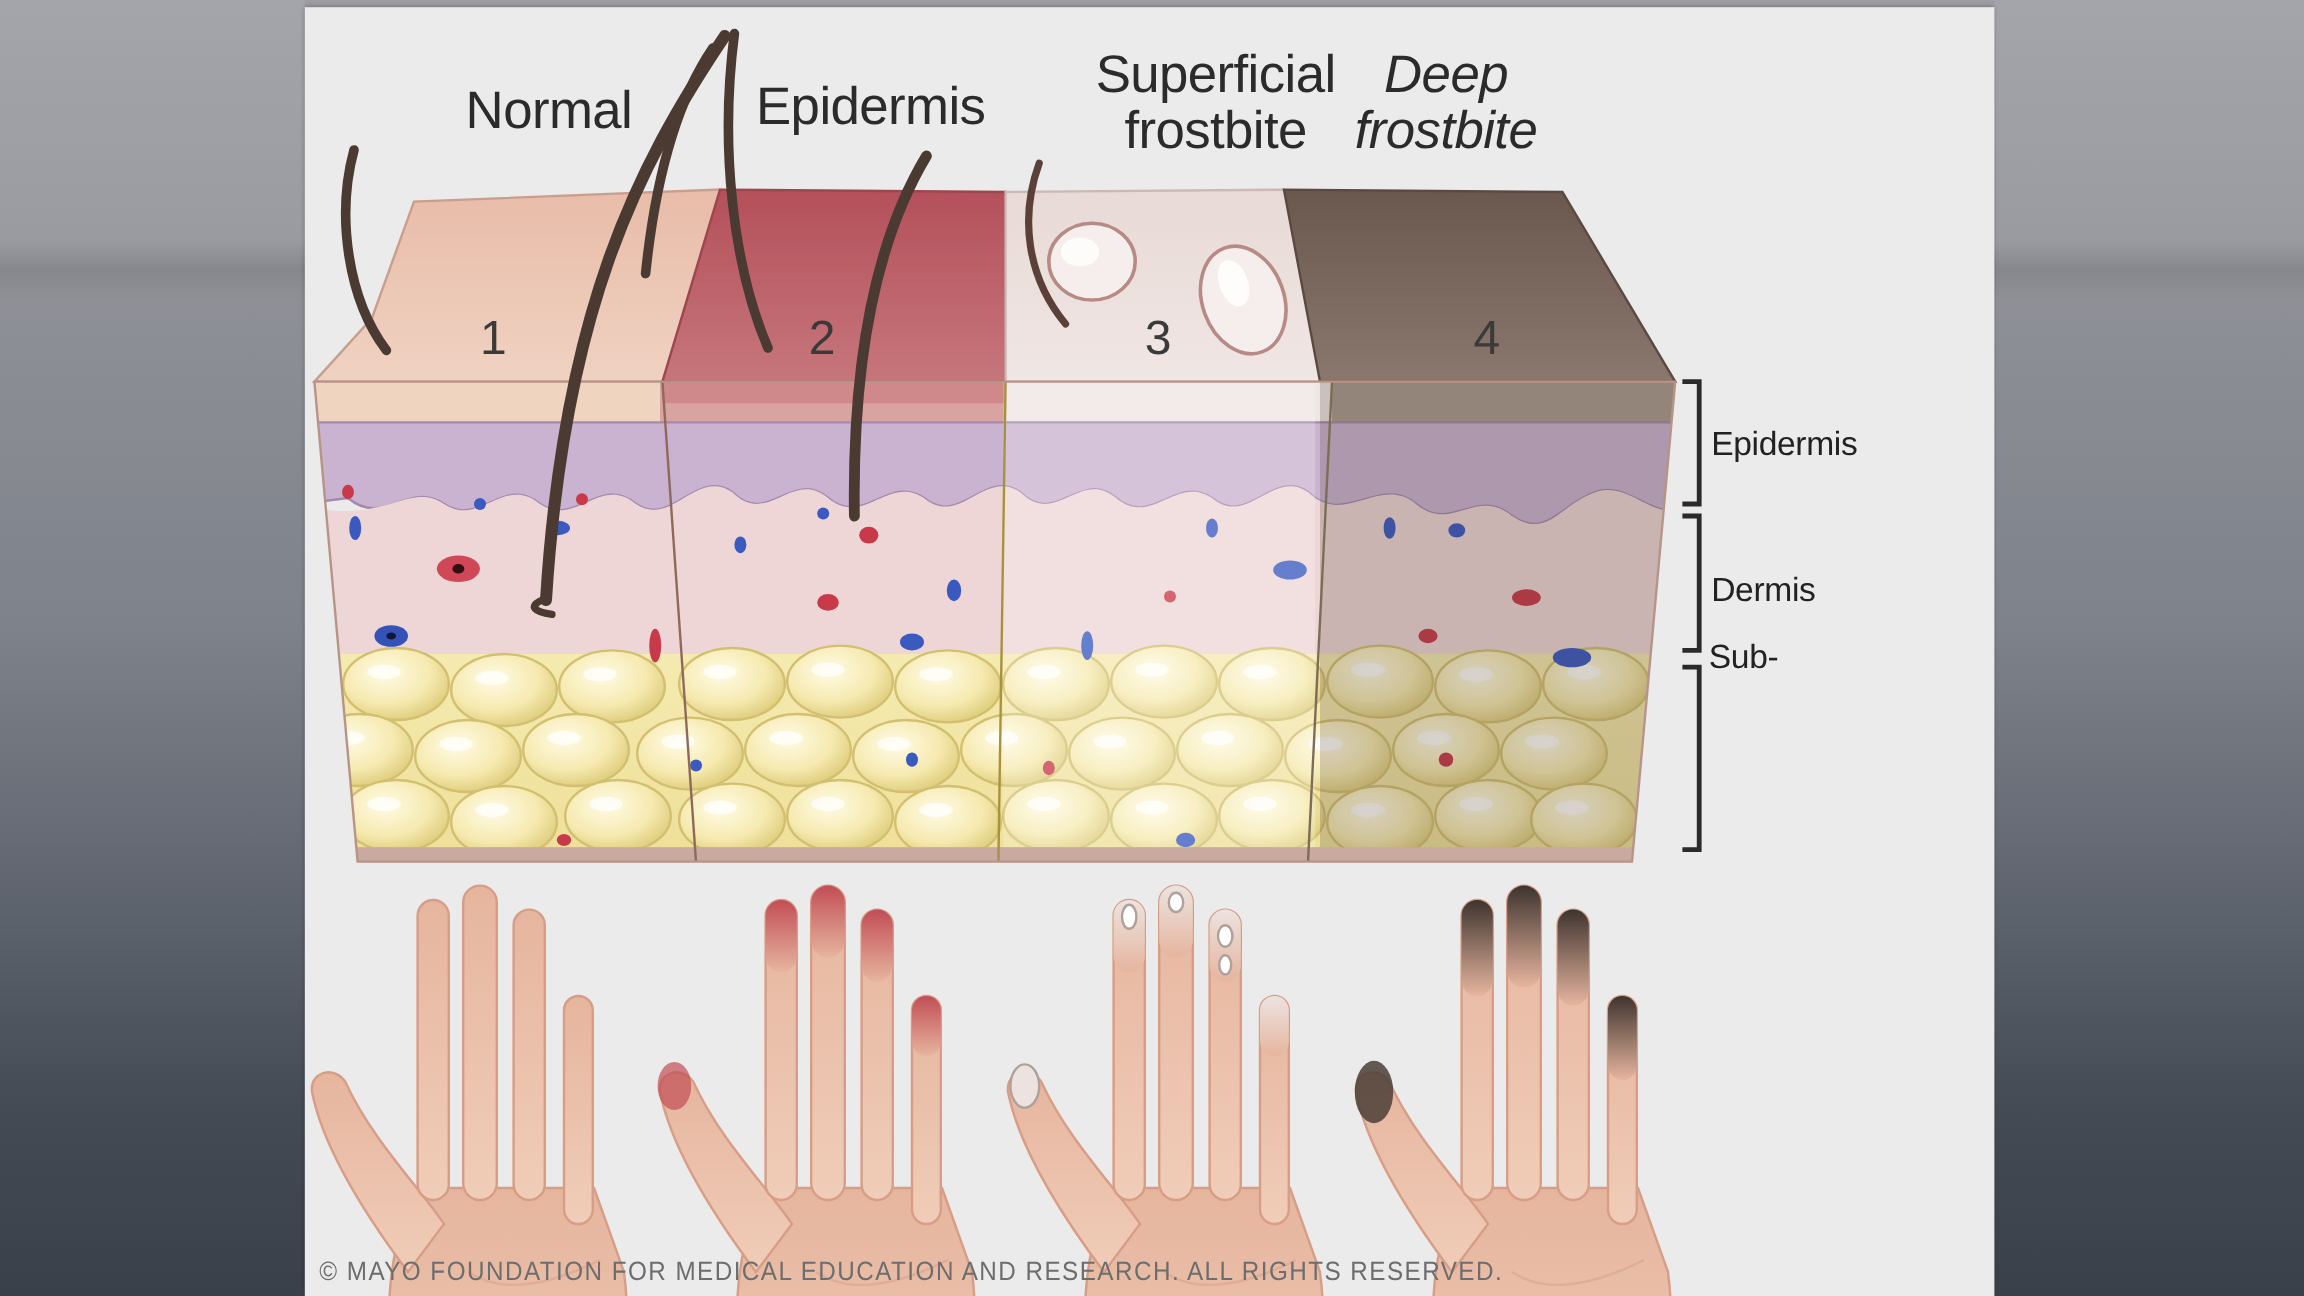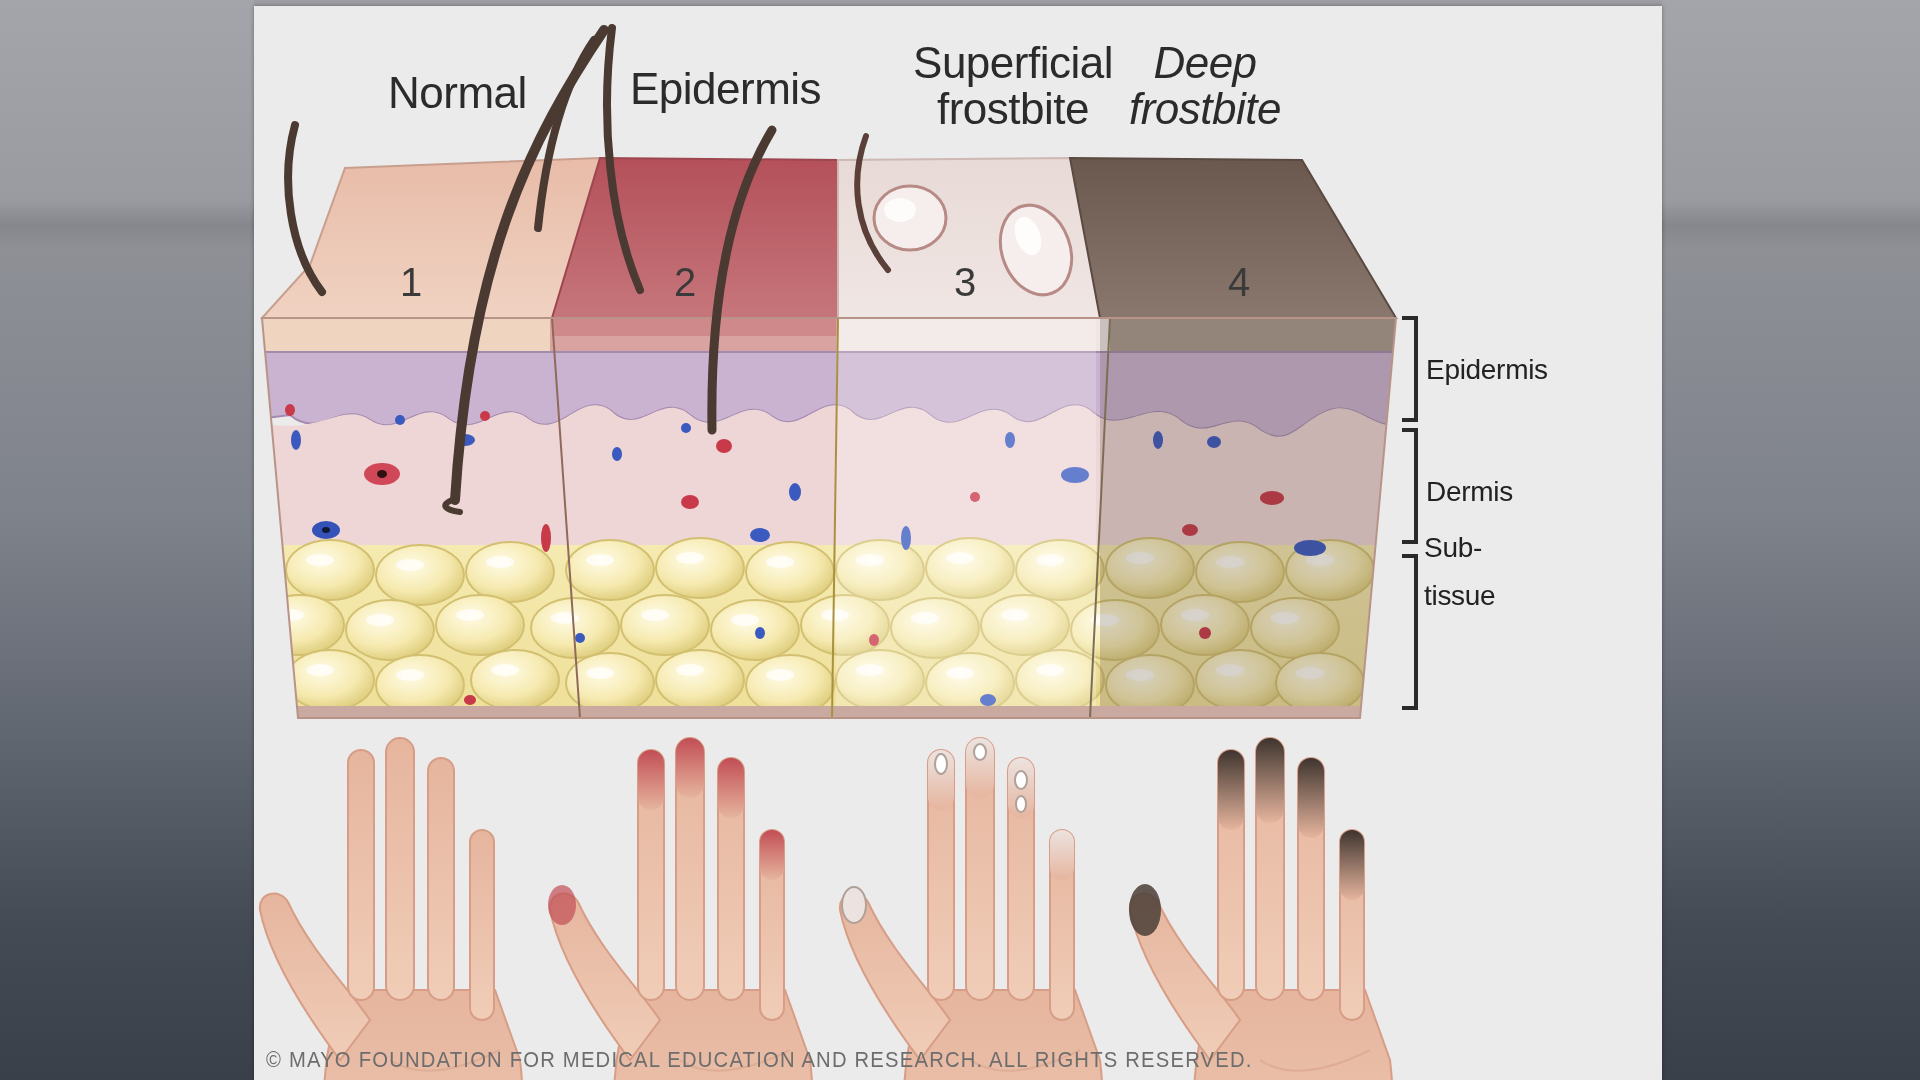--- a/index.html
+++ b/index.html
@@ -283,16 +283,15 @@
 
 <div class="stage-number" style="left:400px; top:262px;">1</div>
 <div class="stage-number" style="left:674px; top:262px;">2</div>
 <div class="stage-number" style="left:954px; top:262px;">3</div>
 <div class="stage-number" style="left:1228px; top:262px;">4</div>
 
 <div class="layer-label" style="left:1426px; top:346px;">Epidermis</div>
 <div class="layer-label" style="left:1426px; top:468px;">Dermis</div>
 <div class="layer-label" style="left:1424px; top:524px;">
   <div>Sub-</div>
-  <div>tissue</div>
 </div>
 
 <div class="copyright">© MAYO FOUNDATION FOR MEDICAL EDUCATION AND RESEARCH. ALL RIGHTS RESERVED.</div>
 
 </body></html>

